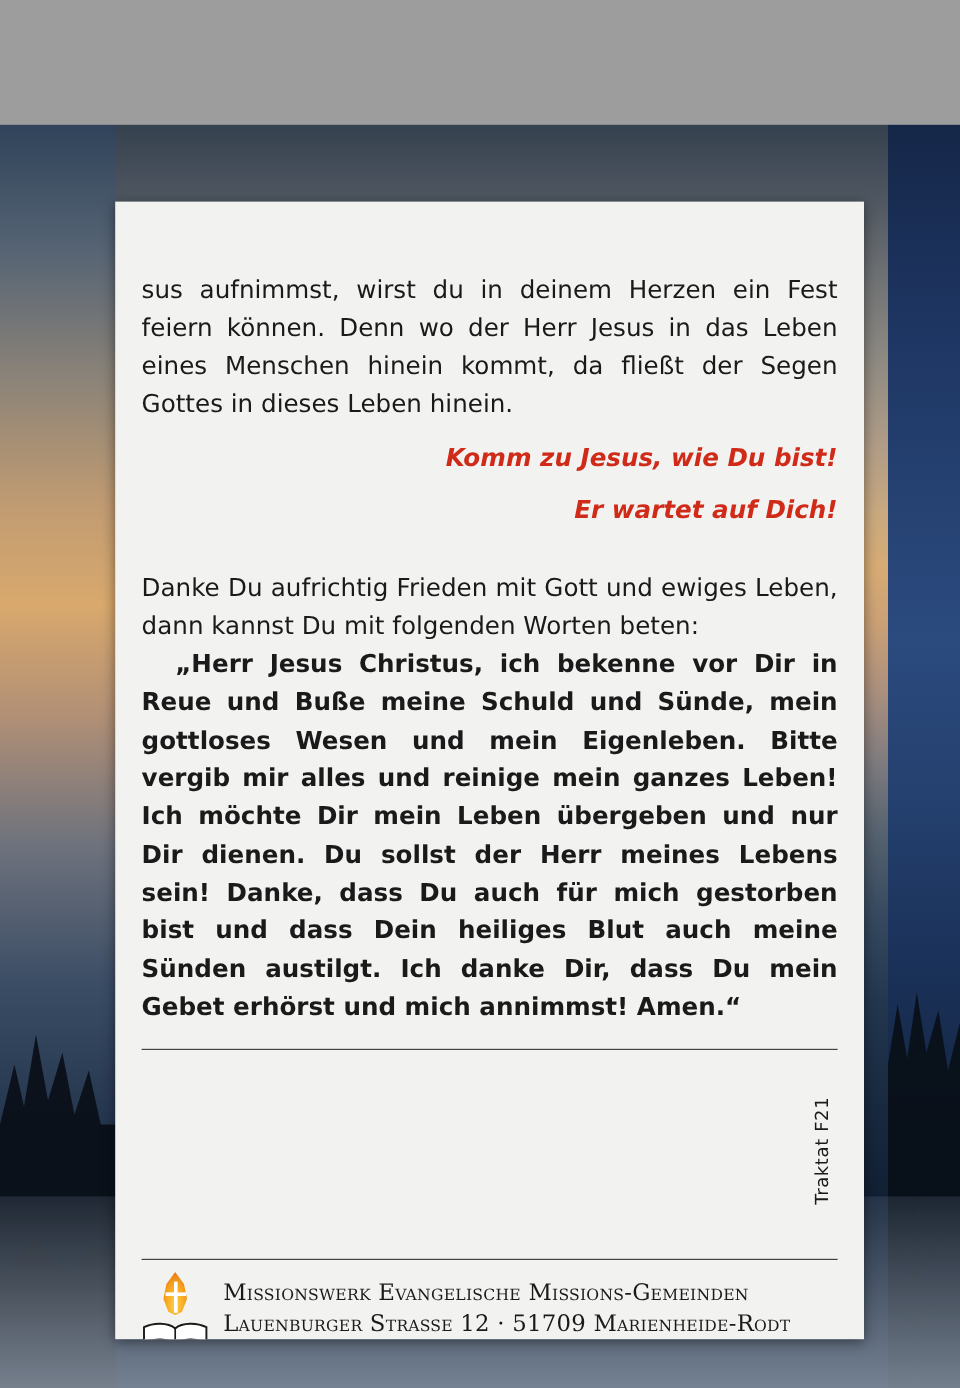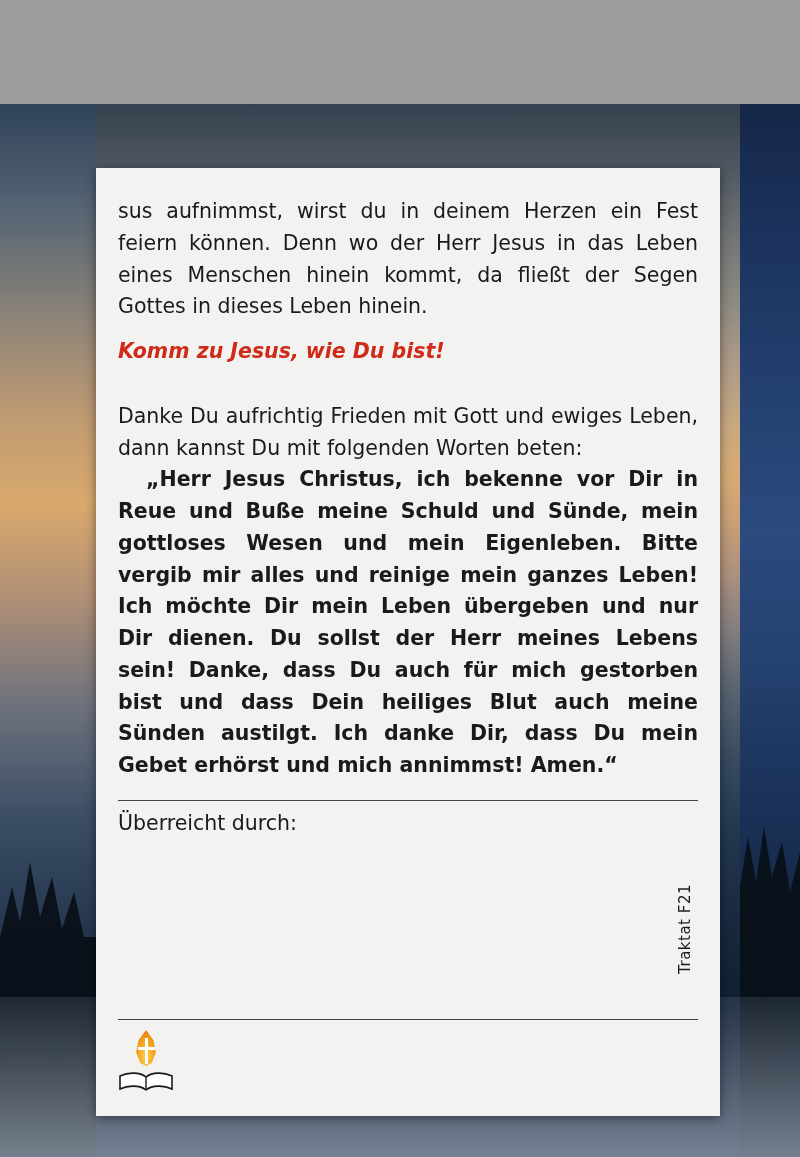--- a/index.html
+++ b/index.html
@@ -109,32 +109,32 @@
     left: 96px;
     top: 168px;
     width: 624px;
     height: 948px;
     background: #f2f2f0;
     box-shadow: 0 2px 10px rgba(0,0,0,0.45);
     z-index: 6;
     padding: 28px 22px 0 22px;
     overflow: hidden;
   }
-  .card-inner { position: relative; height: 100%; }
+  .card-inner { position: relative; height: 100%; margin-top: 30px; }
   .body-text {
     font-size: 20.5px;
     line-height: 1.55;
     color: #1a1a1a;
     text-align: justify;
     margin: 0 0 0 0;
     font-family: "DejaVu Sans", sans-serif;
   }
   .body-text.first { text-align: justify; }
   .callout {
-    text-align: left;
+    text-align: right;
     color: #d02b18;
     font-style: italic;
     font-weight: 600;
     font-size: 20.5px;
     line-height: 1.45;
     margin: 14px 0 0 0;
     font-family: "DejaVu Sans", sans-serif;
   }
   .gap { height: 34px; }
   .prayer { text-indent: 28px; font-weight: bold; }
@@ -234,43 +234,47 @@
   <div class="snowfield"></div>
 
   <div class="top-band"></div>
 
   <div class="card">
     <div class="card-inner">
 
       <p class="body-text first">sus aufnimmst, wirst du in deinem Herzen ein Fest feiern können. Denn wo der Herr Jesus in das Leben eines Menschen hinein kommt, da fließt der Segen Gottes in dieses Leben hinein.</p>
 
       <div class="callout">Komm zu Jesus, wie Du bist!</div>
+      <div class="callout">Er wartet auf Dich!</div>
 
       <div class="gap"></div>
 
       <p class="body-text">Danke Du aufrichtig Frieden mit Gott und ewiges Leben, dann kannst Du mit folgenden Worten beten:</p>
 
       <p class="body-text prayer">„Herr Jesus Christus, ich bekenne vor Dir in Reue und Buße meine Schuld und Sünde, mein gottloses Wesen und mein Eigenleben. Bitte vergib mir alles und reinige mein ganzes Leben! Ich möchte Dir mein Leben übergeben und nur Dir dienen. Du sollst der Herr meines Lebens sein! Danke, dass Du auch für mich gestorben bist und dass Dein heiliges Blut auch meine Sünden austilgt. Ich danke Dir, dass Du mein Gebet erhörst und mich annimmst! Amen.“</p>
 
       <hr class="hr">
 
-      <div class="handover">Überreicht durch:</div>
 
       <div class="tract-code">Traktat F21</div>
 
       <div class="footer">
         <hr class="footer-rule">
         <div class="footer-row">
           <div class="logo">
             <div class="flame"></div>
             <div class="cross-v"></div>
             <div class="cross-h"></div>
             <svg class="book" viewBox="0 0 56 22">
               <path d="M2,6 C10,2 22,2 28,7 C34,2 46,2 54,6 L54,19 C46,15 34,15 28,20 C22,15 10,15 2,19 Z" fill="#ffffff" stroke="#1a1a1a" stroke-width="1.6"></path>
               <path d="M28,7 L28,20" stroke="#1a1a1a" stroke-width="1.4"></path>
             </svg>
           </div>
+          <div class="footer-text">
+            <div class="line1">Missionswerk Evangelische Missions-Gemeinden</div>
+            <div class="line2">Lauenburger Straße 12 · 51709 Marienheide-Rodt</div>
+          </div>
         </div>
       </div>
 
     </div>
   </div>
 </div>
 
 </body></html>

